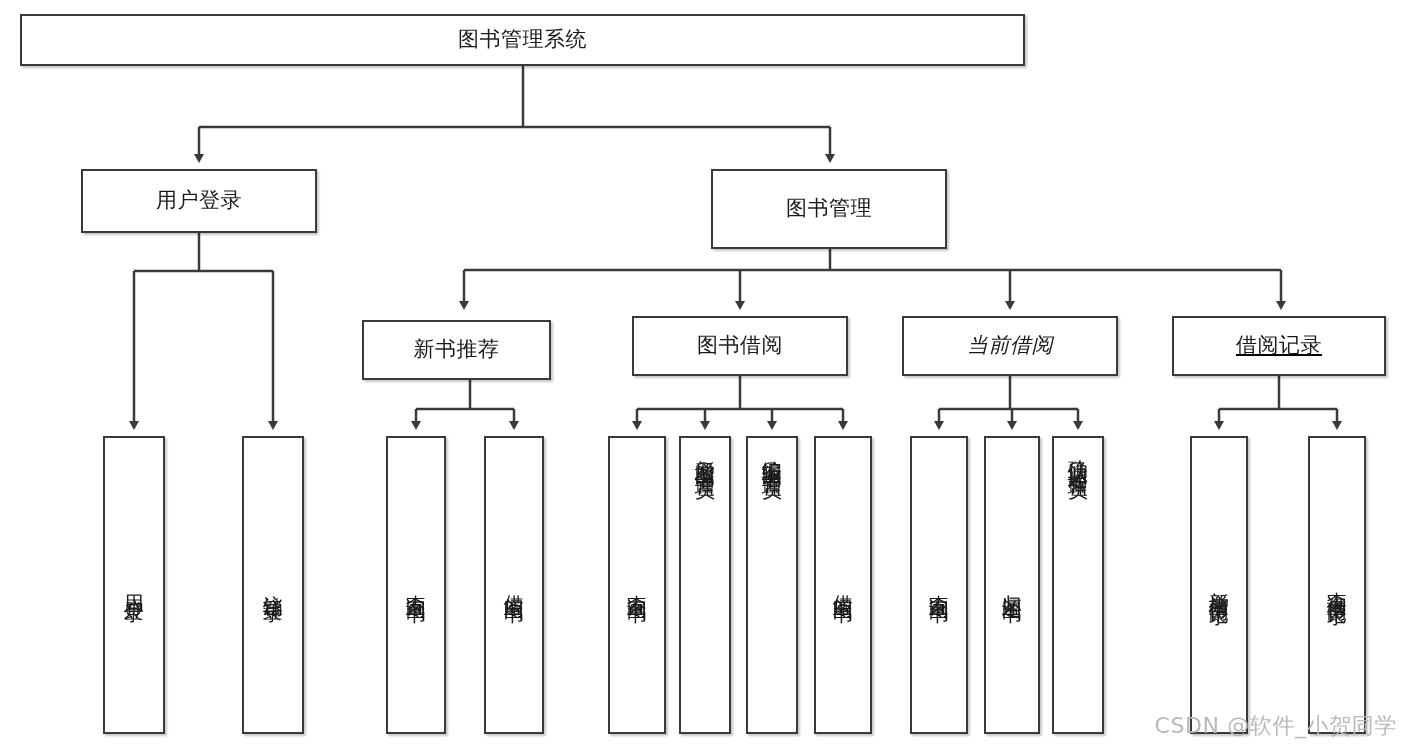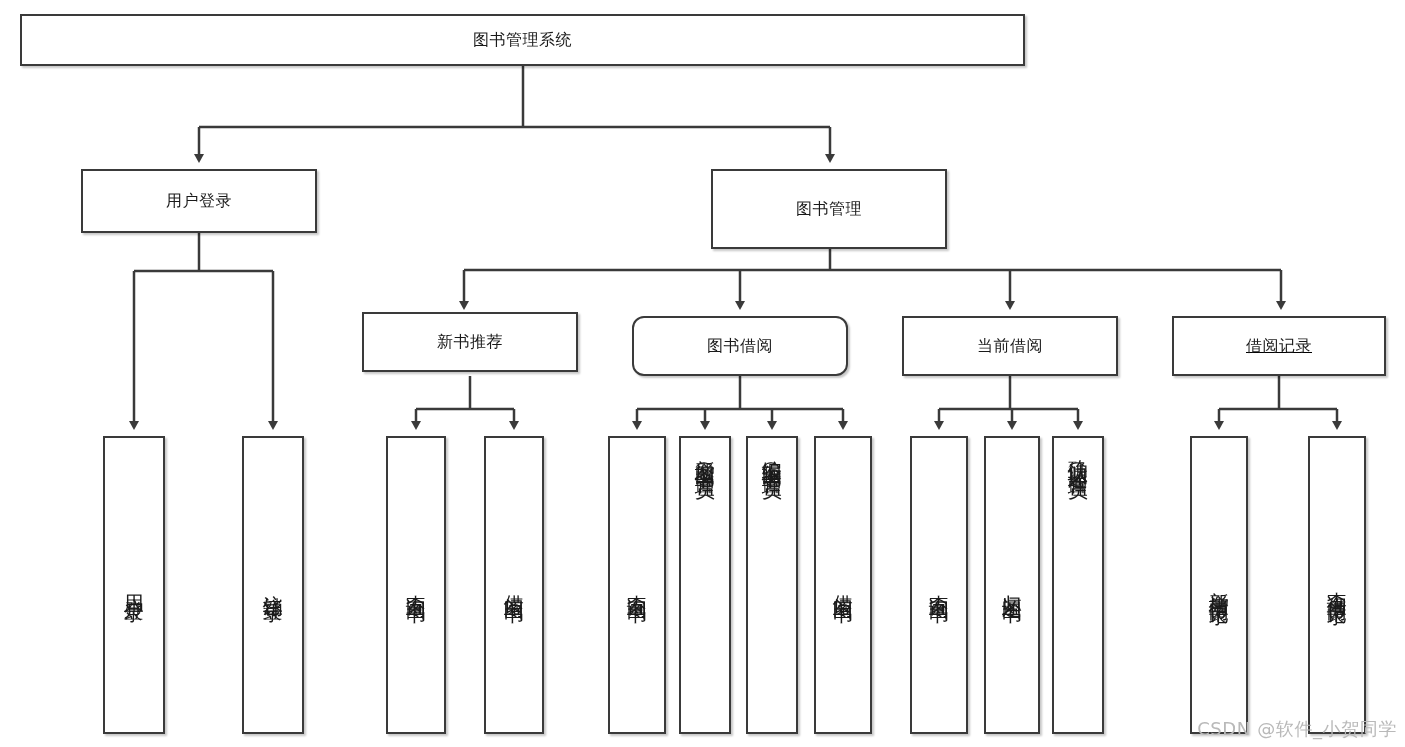--- a/index.html
+++ b/index.html
@@ -31,21 +31,21 @@
     background: #ffffff;
     border: 2.5px solid #3a3a3a;
     box-shadow: 2px 2px 2px rgba(0,0,0,0.22);
     display: flex;
     align-items: center;
     justify-content: center;
     z-index: 2;
   }
   .node .label {
     color: #1a1a1a;
-    font-size: 16px;
+    font-size: 21px;
     line-height: 1.22;
     letter-spacing: 0.5px;
     text-align: center;
     white-space: nowrap;
   }
   .node.vertical {
     align-items: flex-start;
     justify-content: center;
     padding-top: 6px;
   }
@@ -61,21 +61,21 @@
     margin-bottom: auto;
   }
   .node.vertical.center {
     align-items: center;
     padding-top: 0;
   }
   .watermark {
     position: absolute;
     right: 8px;
     bottom: 6px;
-    font-size: 18px;
+    font-size: 22px;
     color: #b9b9b9;
     letter-spacing: 0.6px;
     z-index: 5;
     white-space: nowrap;
   }
 </style>
 </head>
 <body>
 
 <div id="diagram-root">
@@ -135,27 +135,27 @@
     <span class="label">图书管理系统</span>
   </div>
 
   <div class="node" style="left: 81px; top: 169px; width: 236px; height: 64px;">
     <span class="label">用户登录</span>
   </div>
   <div class="node" style="left: 711px; top: 169px; width: 236px; height: 80px;">
     <span class="label">图书管理</span>
   </div>
 
-  <div class="node" style="left: 362px; top: 312px; width: 216px; height: 60px;">
+  <div class="node" style="left: 362px; top: 320px; width: 189px; height: 60px;">
     <span class="label">新书推荐</span>
   </div>
-  <div class="node" style="left: 632px; top: 316px; width: 216px; height: 60px; border-radius: 12px;">
+  <div class="node" style="left: 632px; top: 316px; width: 216px; height: 60px;">
     <span class="label">图书借阅</span>
   </div>
-  <div class="node" style="left: 902px; top: 316px; width: 216px; height: 60px;">
+  <div class="node" style="left: 902px; top: 316px; width: 216px; height: 60px; font-style: italic;">
     <span class="label">当前借阅</span>
   </div>
   <div class="node" style="left: 1172px; top: 316px; width: 214px; height: 60px; text-decoration: underline;">
     <span class="label">借阅记录</span>
   </div>
 
   <div class="node vertical center" style="left: 103px; top: 436px; width: 62px; height: 298px;">
     <span class="label">用户登录</span>
   </div>
   <div class="node vertical center" style="left: 242px; top: 436px; width: 62px; height: 298px;">

